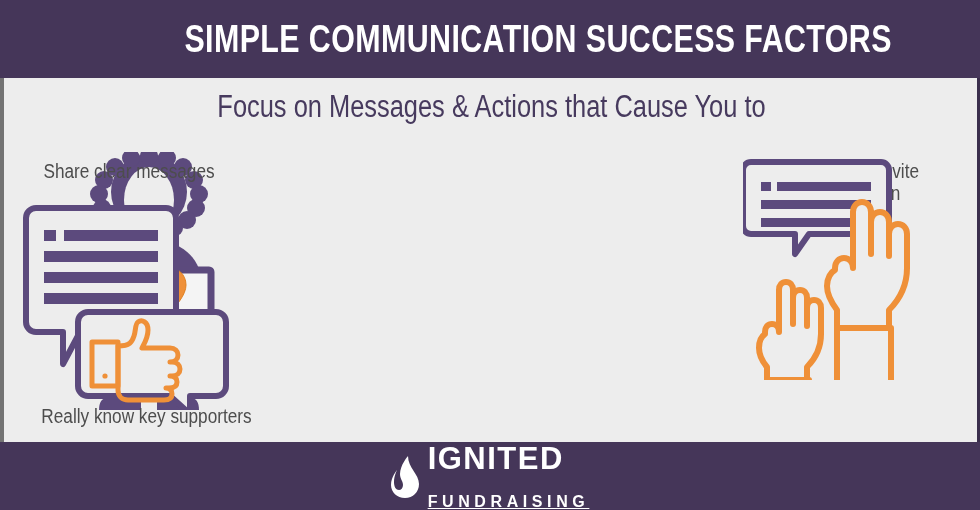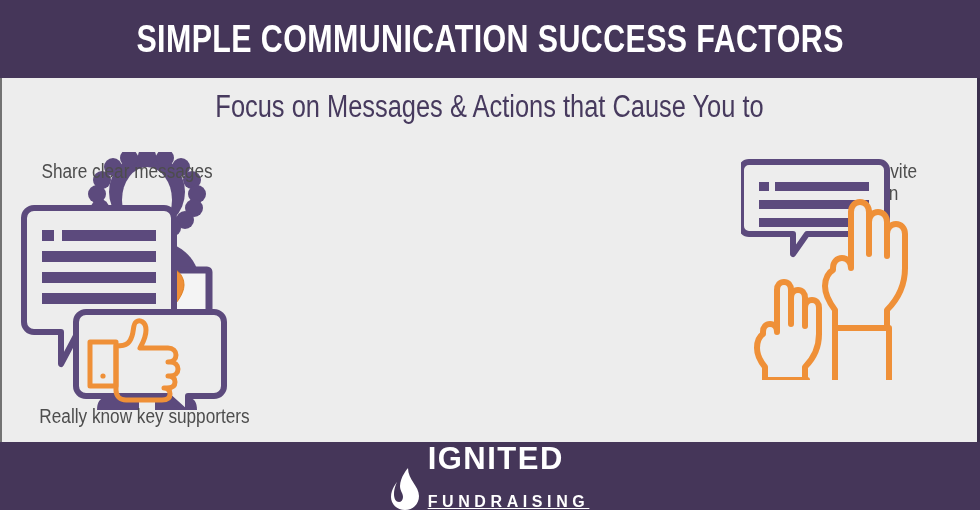--- a/index.html
+++ b/index.html
@@ -19,42 +19,42 @@
 
   
   .header-bar {
     position: absolute;
     left: 0; top: 0;
     width: 980px;
     height: 78px;
     background: #453659;
     display: flex;
     align-items: center;
-    justify-content: center;
+    justify-content: flex-end;
   }
   .header-title {
     color: #ffffff;
     font-size: 38px;
     font-weight: bold;
     letter-spacing: 0.5px;
     text-transform: uppercase;
     transform: scaleX(0.80);
     transform-origin: center center;
     white-space: nowrap;
     line-height: 1;
   }
 
   
   .body-panel {
     position: absolute;
     left: 0; top: 78px;
     width: 980px;
     height: 420px;
     background: #ededed;
-    border-left: 2px solid #737373;
+    border-left: 4px solid #737373;
     border-right: 3px solid #3b2f4d;
     box-sizing: border-box;
   }
   .subtitle {
     position: absolute;
     left: 0; top: 12px;
     width: 975px;
     text-align: center;
     color: #473a5e;
     font-size: 31px;
@@ -100,21 +100,21 @@
     left: 0; top: 442px;
     width: 980px;
     height: 68px;
     background: #453659;
     display: flex;
     align-items: center;
     justify-content: center;
   }
   .logo {
     display: flex;
-    align-items: flex-end;
+    align-items: center;
     gap: 7px;
   }
   .logo-flame { display: block; }
   .logo-text { display: flex; flex-direction: column; line-height: 1; }
   .logo-primary {
     color: #ffffff;
     font-size: 31px;
     font-weight: bold;
     letter-spacing: 1.5px;
     line-height: 1;

